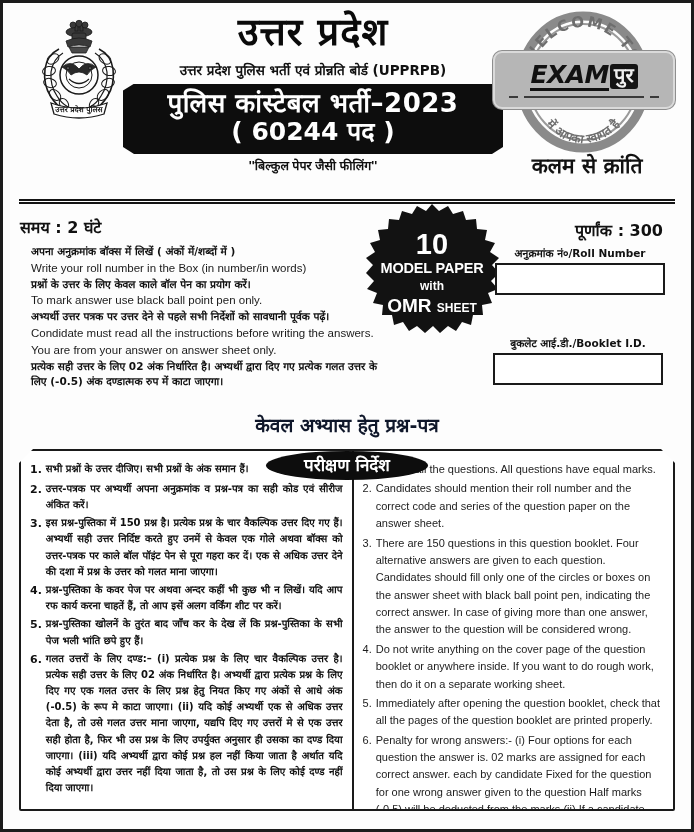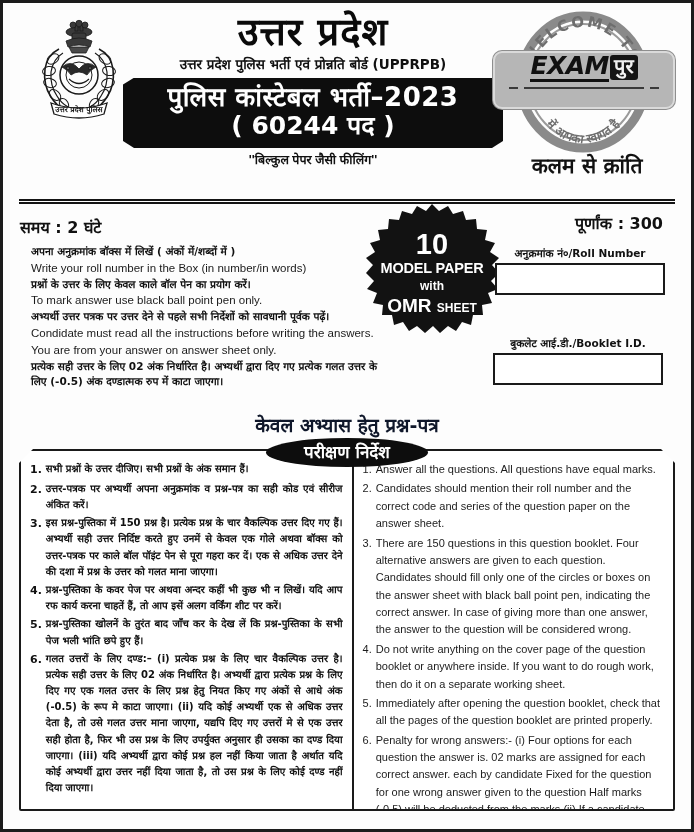--- a/index.html
+++ b/index.html
@@ -51,21 +51,21 @@
     letter-spacing: 1px;
     line-height: 1.12;
     color: #0a0a0a;
     white-space: nowrap;
   }
   .board-line {
     font-family: "DejaVu Sans", sans-serif;
     font-size: 13.5px;
     font-weight: bold;
     color: #111;
-    margin-top: 1px;
+    margin-top: 7px;
     white-space: nowrap;
   }
 
   
   .plaque {
     margin-top: 5px;
     background: #0d0d0d;
     color: #fff;
     padding: 5px 6px 7px;
     position: relative;
@@ -121,20 +121,21 @@
     top: 40px;
     width: 182px;
     height: 58px;
     background: #b6b6b6;
     border: 2px solid #dadada;
     border-radius: 9px;
     box-shadow: 0 0 0 1px #8e8e8e;
     display: flex;
     flex-direction: column;
     align-items: center;
+    justify-content: center;
   }
   .brand-word {
     display: flex;
     align-items: center;
     gap: 0px;
   }
   .brand-exam {
     font-family: "DejaVu Sans", sans-serif;
     font-size: 25px;
     font-weight: bold;
@@ -207,21 +208,21 @@
     top: 8px;
     font-family: "DejaVu Sans", sans-serif;
     font-size: 16px;
     font-weight: bold;
     color: #111;
     white-space: nowrap;
   }
   .marks-line {
     position: absolute;
     right: 28px;
-    top: 4px;
+    top: 11px;
     font-family: "DejaVu Sans", sans-serif;
     font-size: 16px;
     font-weight: bold;
     color: #111;
     white-space: nowrap;
   }
 
   .notes {
     position: absolute;
     left: 28px;
@@ -334,21 +335,21 @@
   }
   .sec-oval {
     display: inline-block;
     background: #0d0d0d;
     color: #fff;
     font-family: "DejaVu Sans", sans-serif;
     font-size: 17px;
     font-weight: bold;
     padding: 2px 38px 4px;
     border-radius: 50%;
-    margin-top: 0;
+    margin-top: 13px;
     white-space: nowrap;
     position: relative;
     z-index: 4;
   }
 
   
   .instr-box {
     position: absolute;
     left: 16px;
     right: 16px;

